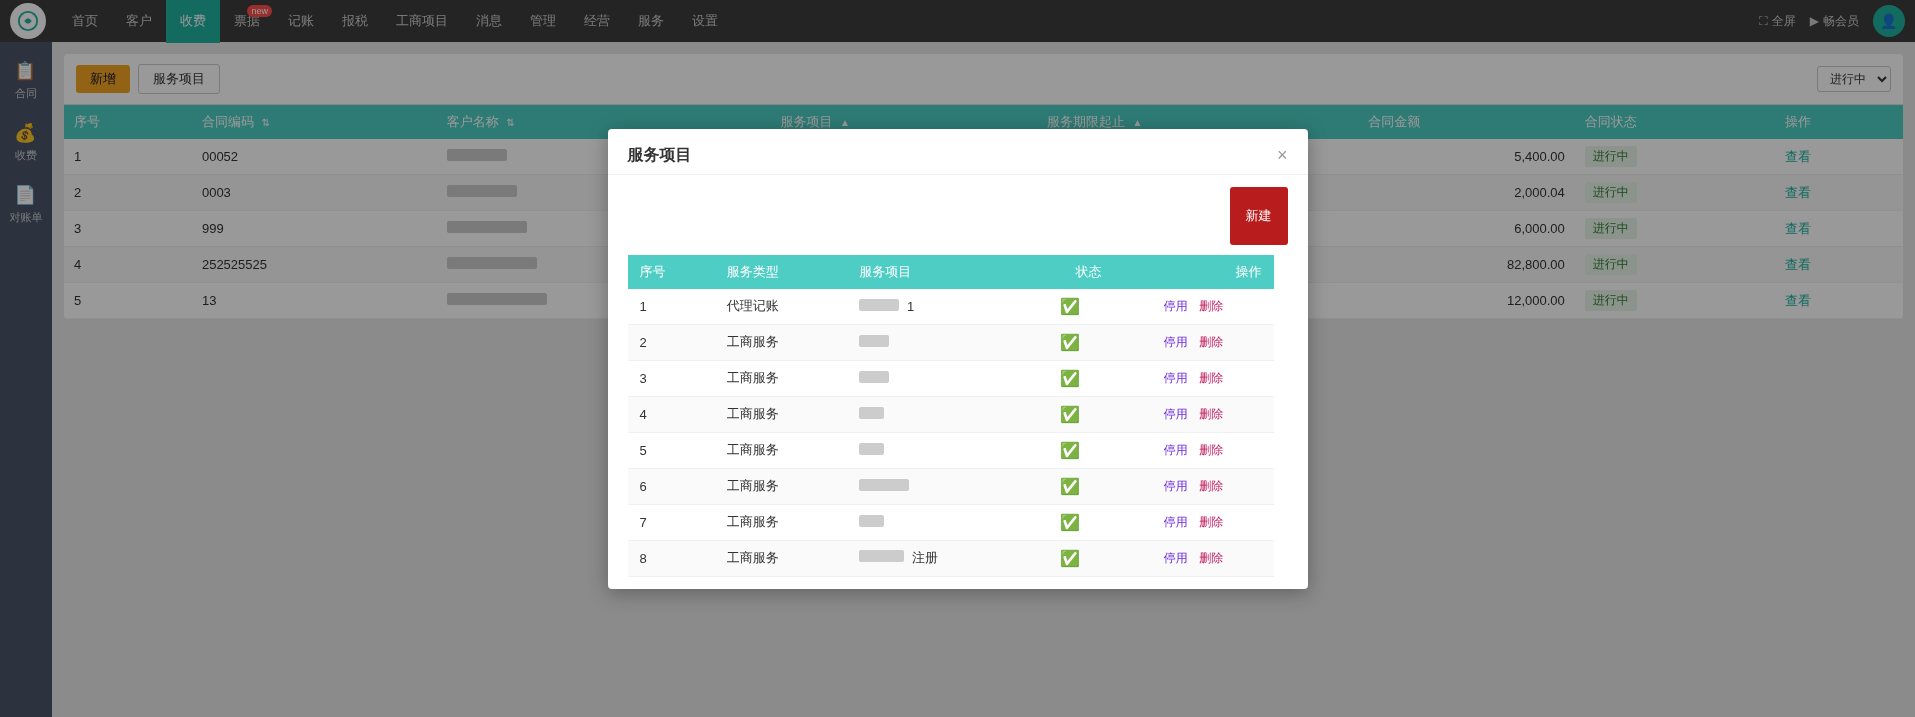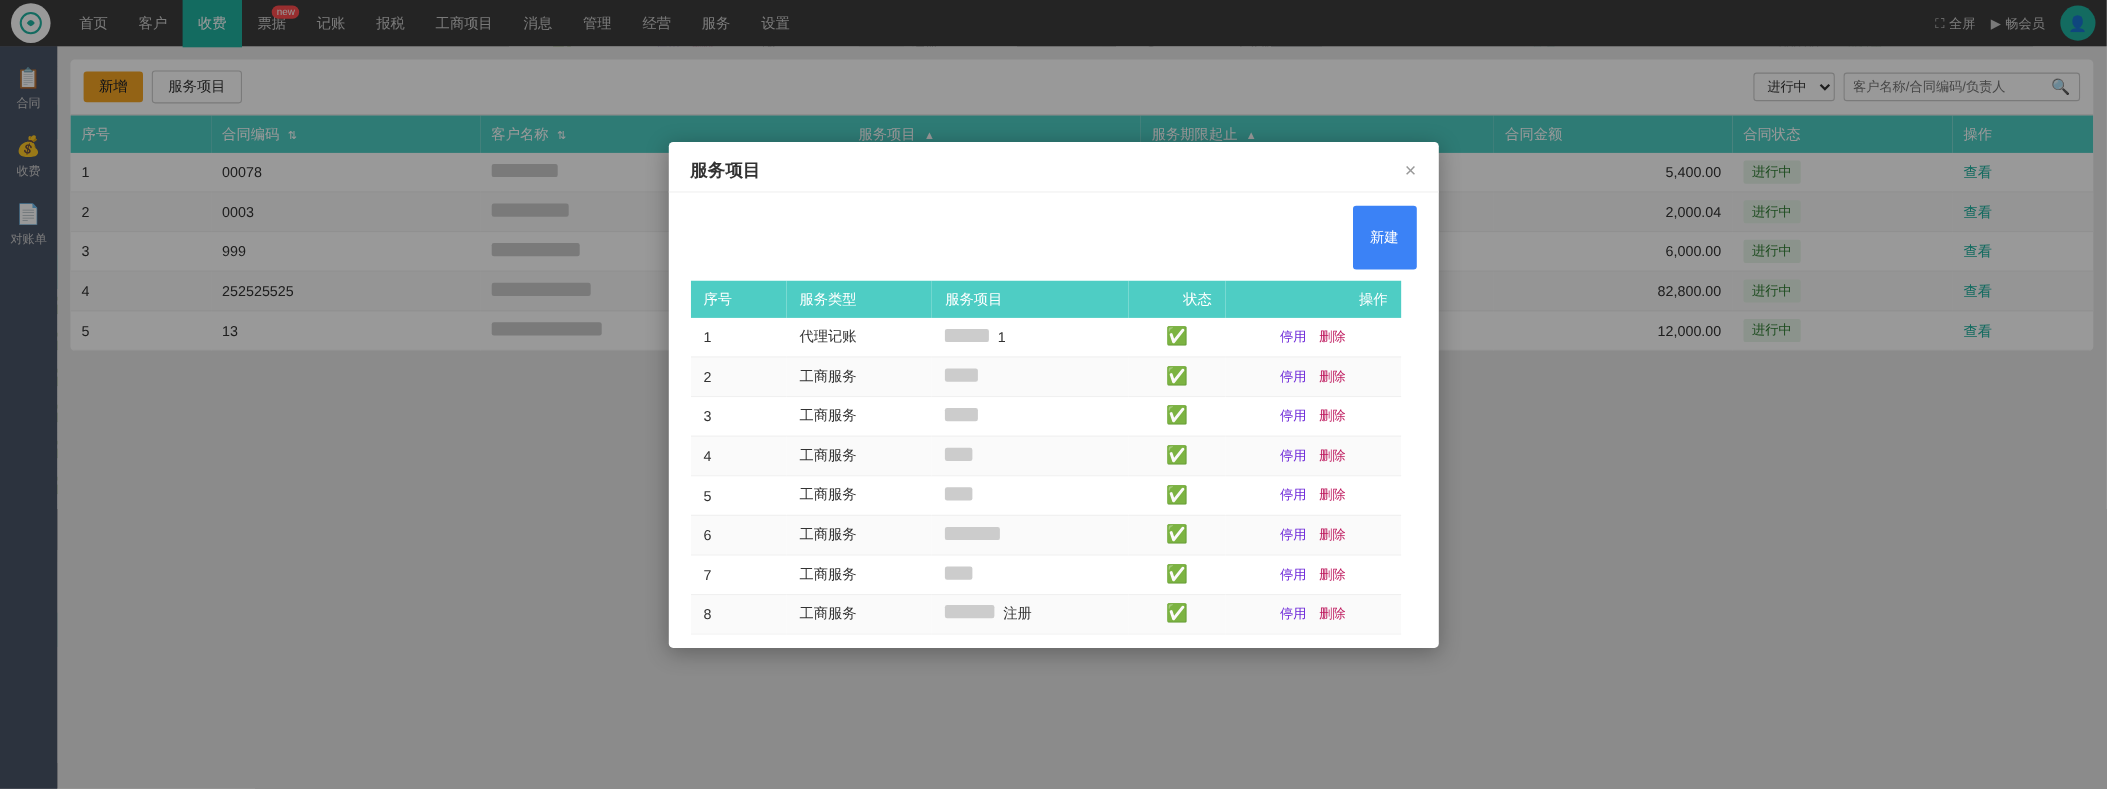--- a/index.html
+++ b/index.html
@@ -133,21 +133,21 @@
       display: flex; align-items: center; justify-content: space-between;
     }
     .modal-title { font-size: 16px; font-weight: bold; color: #333; }
     .modal-close {
       background: none; border: none; font-size: 18px; color: #999;
       cursor: pointer; line-height: 1;
     }
     .modal-body { padding: 12px 20px; overflow-y: auto; flex: 1; }
     .modal-toolbar { display: flex; justify-content: flex-end; margin-bottom: 10px; }
     .btn-new-modal {
-      background: #3b82f6; color: #fff; border: none; padding: 20px 16px;
+      background: #b91c1c; color: #fff; border: none; padding: 20px 16px;
       border-radius: 3px; cursor: pointer; font-size: 13px;
     }
 
     
     .modal-table { width: 100%; border-collapse: collapse; }
     .modal-table thead tr { background: #4ecdc4; color: #fff; }
     .modal-table thead th {
       padding: 8px 12px; text-align: left; font-weight: normal; font-size: 13px;
     }
     .modal-table thead th.center { text-align: right; }
@@ -223,44 +223,40 @@
 
     <div class="toolbar">
       <button class="btn-new-orange">新增</button>
       <button class="btn-service">服务项目</button>
       <div class="toolbar-right">
         <select class="status-select">
           <option>进行中</option>
           <option>已完成</option>
           <option>全部</option>
         </select>
-        <div class="search-box">
-          <input type="text" placeholder="客户名称/合同编码/负责人" style="">
-          <button class="search-btn">🔍</button>
-        </div>
       </div>
     </div>
 
     <table class="data-table">
       <thead>
         <tr>
           <th>序号</th>
           <th>合同编码 <span class="sort-icon">⇅</span></th>
           <th>客户名称 <span class="sort-icon">⇅</span></th>
           <th>服务项目 <span class="sort-icon">▲</span></th>
           <th>服务期限起止 <span class="sort-icon">▲</span></th>
           <th>合同金额</th>
           <th>合同状态</th>
           <th>操作</th>
         </tr>
       </thead>
       <tbody id="table-body">
           <tr>
     <td>1</td>
-    <td>00078</td>
+    <td>00052</td>
     <td><span class="blurred" style="width:60px"></span></td>
     <td>小规模记账</td>
     <td>202305-202404</td>
     <td style="text-align:right">5,400.00</td>
     <td><span class="status-tag status-active">进行中</span></td>
     <td><button class="link-btn">查看</button></td>
   </tr>
           <tr>
     <td>2</td>
     <td>0003</td>

